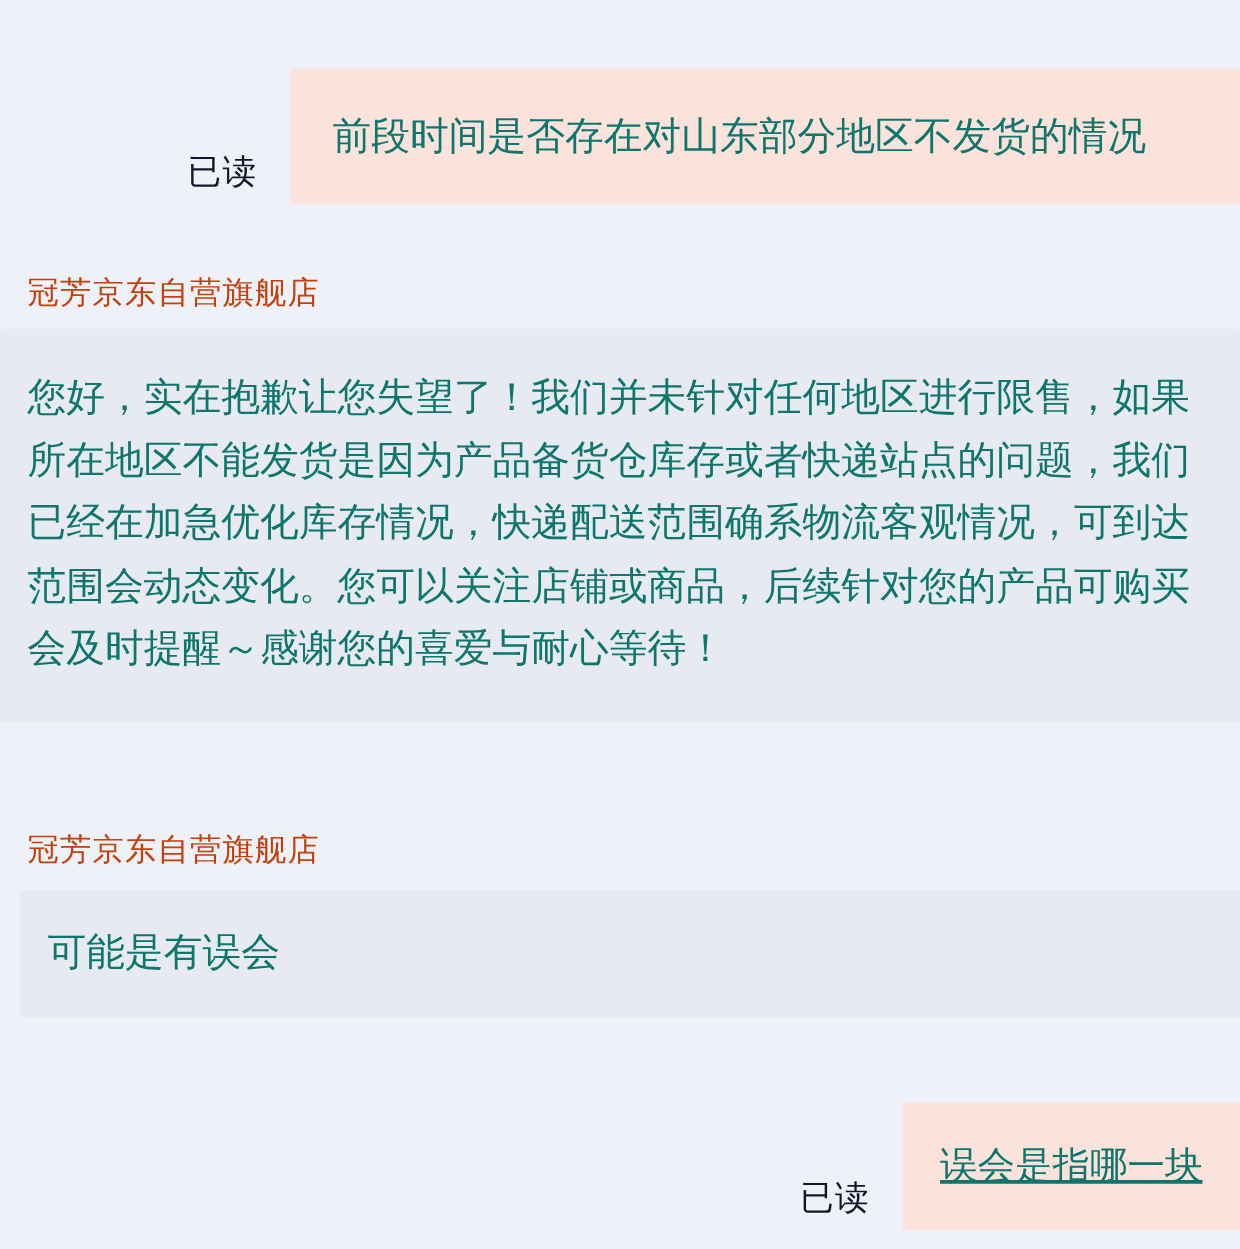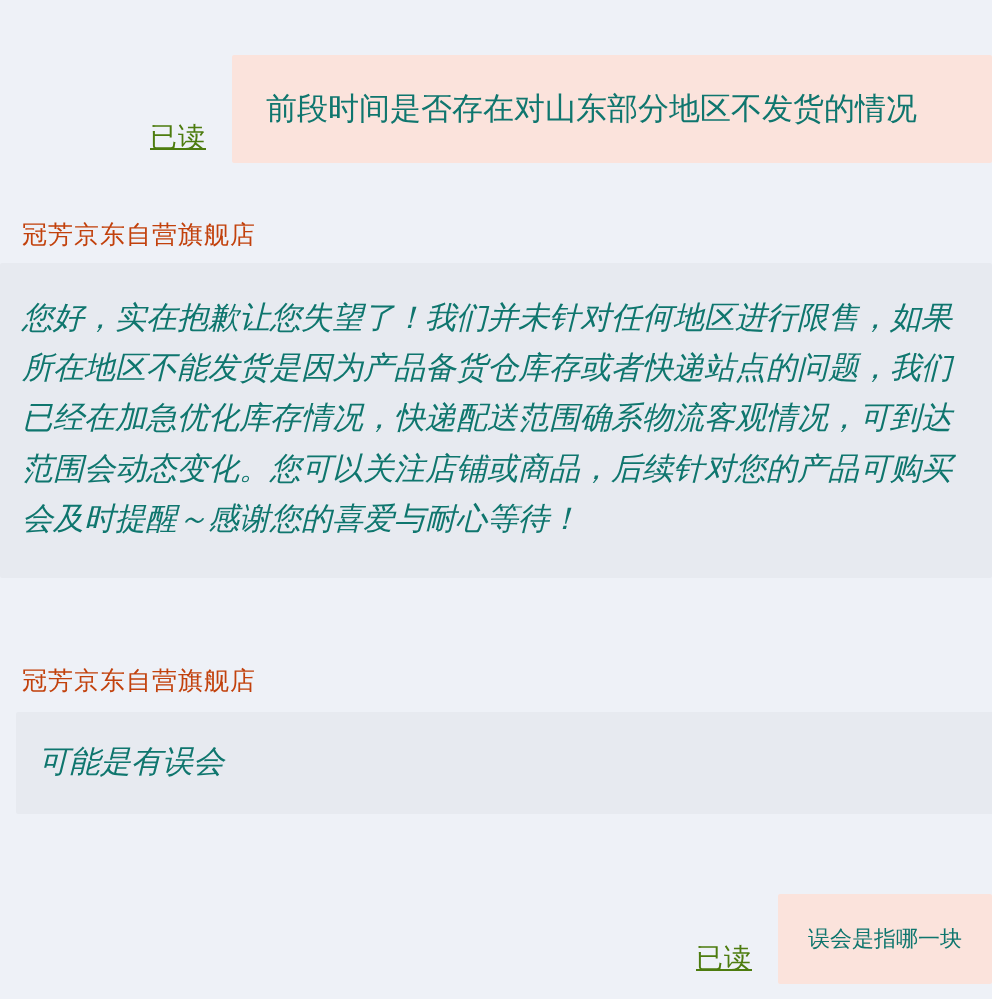--- a/index.html
+++ b/index.html
@@ -28,33 +28,31 @@
     box-sizing: border-box;
   }
   .row.outgoing {
     justify-content: flex-end;
     align-items: flex-end;
   }
   .row.incoming {
     justify-content: flex-start;
     flex-direction: column;
     align-items: flex-end;
-    font-style: italic;
   }
 
   
   .read-receipt {
-    color: #4d7c0f;
+    color: #0f172a;
     font-size: 27px;
     line-height: 1;
     letter-spacing: 1px;
     padding-bottom: 12px;
     margin-right: 26px;
     white-space: nowrap;
-    text-decoration: underline;
   }
 
   
   .bubble {
     font-size: 30px;
     line-height: 1.55;
     color: #0f766e;
     box-sizing: border-box;
     word-break: break-all;
   }
@@ -136,21 +134,22 @@
 
   #msg4 {
     position: absolute;
     bottom: 15px;
     right: 0;
     display: flex;
     align-items: flex-end;
   }
   #msg4 .bubble.out {
     padding: 28px 30px;
-    font-size: 22px;
+    font-size: 30px;
+    text-decoration: underline;
   }
 </style>
 </head>
 <body>
 
 <div class="chat">
 
   <div class="row outgoing" id="msg1">
     <span class="read-receipt">已读</span>
     <div class="bubble out">前段时间是否存在对山东部分地区不发货的情况</div>

